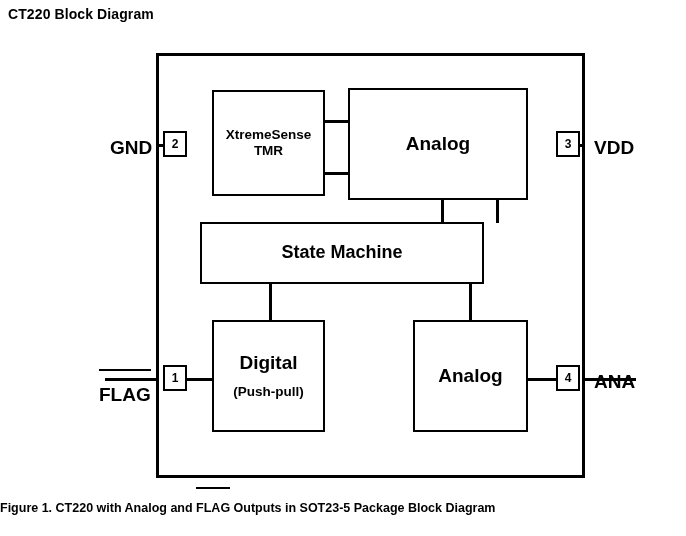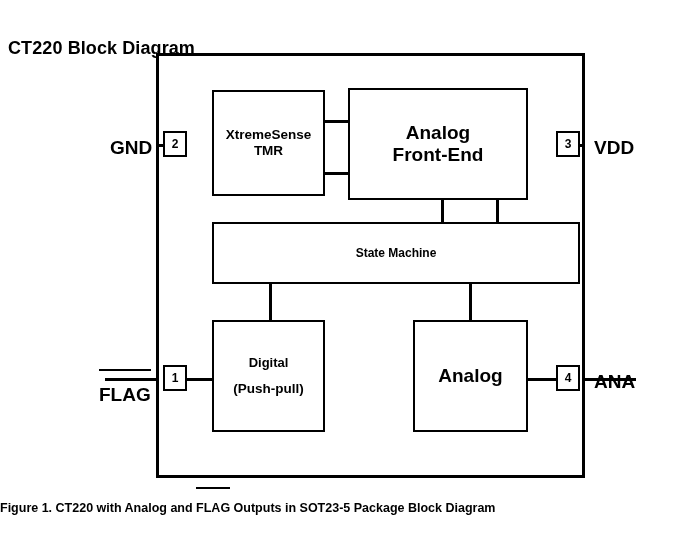--- a/index.html
+++ b/index.html
@@ -14,25 +14,24 @@
     font-family: "Liberation Sans", sans-serif;
     color: #000000;
     overflow: hidden;
   }
 
   
   #page-title {
     position: absolute;
     left: 8px;
     top: 6px;
-    font-size: 18px;
+    font-size: 14px;
     font-weight: bold;
     letter-spacing: 0.1px;
     white-space: nowrap;
-    margin-top: 32px;
   }
 
   
   #diagram {
     position: absolute;
     left: 0;
     top: 0;
     width: 686px;
     height: 536px;
   }
@@ -67,27 +66,27 @@
 
   #block-tmr {
     left: 212px;  top: 90px;  width: 113px; height: 106px;
     font-size: 13.5px; font-weight: bold;
   }
   #block-afe {
     left: 348px;  top: 88px;  width: 180px; height: 112px;
     font-size: 19px; font-weight: bold;
   }
   #block-state-machine {
-    left: 212px;  top: 222px; width: 368px; height: 62px;
-    font-size: 12px; font-weight: bold;
+    left: 200px;  top: 222px; width: 284px; height: 62px;
+    font-size: 18px; font-weight: bold;
   }
   #block-digital {
     left: 212px;  top: 320px; width: 113px; height: 112px;
   }
-  #block-digital .line1 { font-size: 13px; font-weight: bold; }
+  #block-digital .line1 { font-size: 19px; font-weight: bold; }
   #block-digital .line2 { font-size: 13.5px; font-weight: bold; margin-top: 10px; }
   #block-analog {
     left: 413px;  top: 320px; width: 115px; height: 112px;
     font-size: 19px; font-weight: bold;
   }
 
   
   .wire-h {
     position: absolute;
     height: 0;
@@ -200,21 +199,20 @@
   <div class="wire-h" id="wire-pin4-in"></div>
   <div class="wire-h" id="wire-pin4-out"></div>
 
   <div class="block" id="block-tmr">
     <span class="line1">XtremeSense</span>
     <span class="line2">TMR</span>
   </div>
 
   <div class="block" id="block-afe">
     <span class="line1">Analog</span>
-    <span class="line2">Front-End</span>
   </div>
 
   <div class="block" id="block-state-machine">
     <span class="line1">State Machine</span>
   </div>
 
   <div class="block" id="block-digital">
     <span class="line1">Digital</span>
     <span class="line2">(Push-pull)</span>
   </div>

